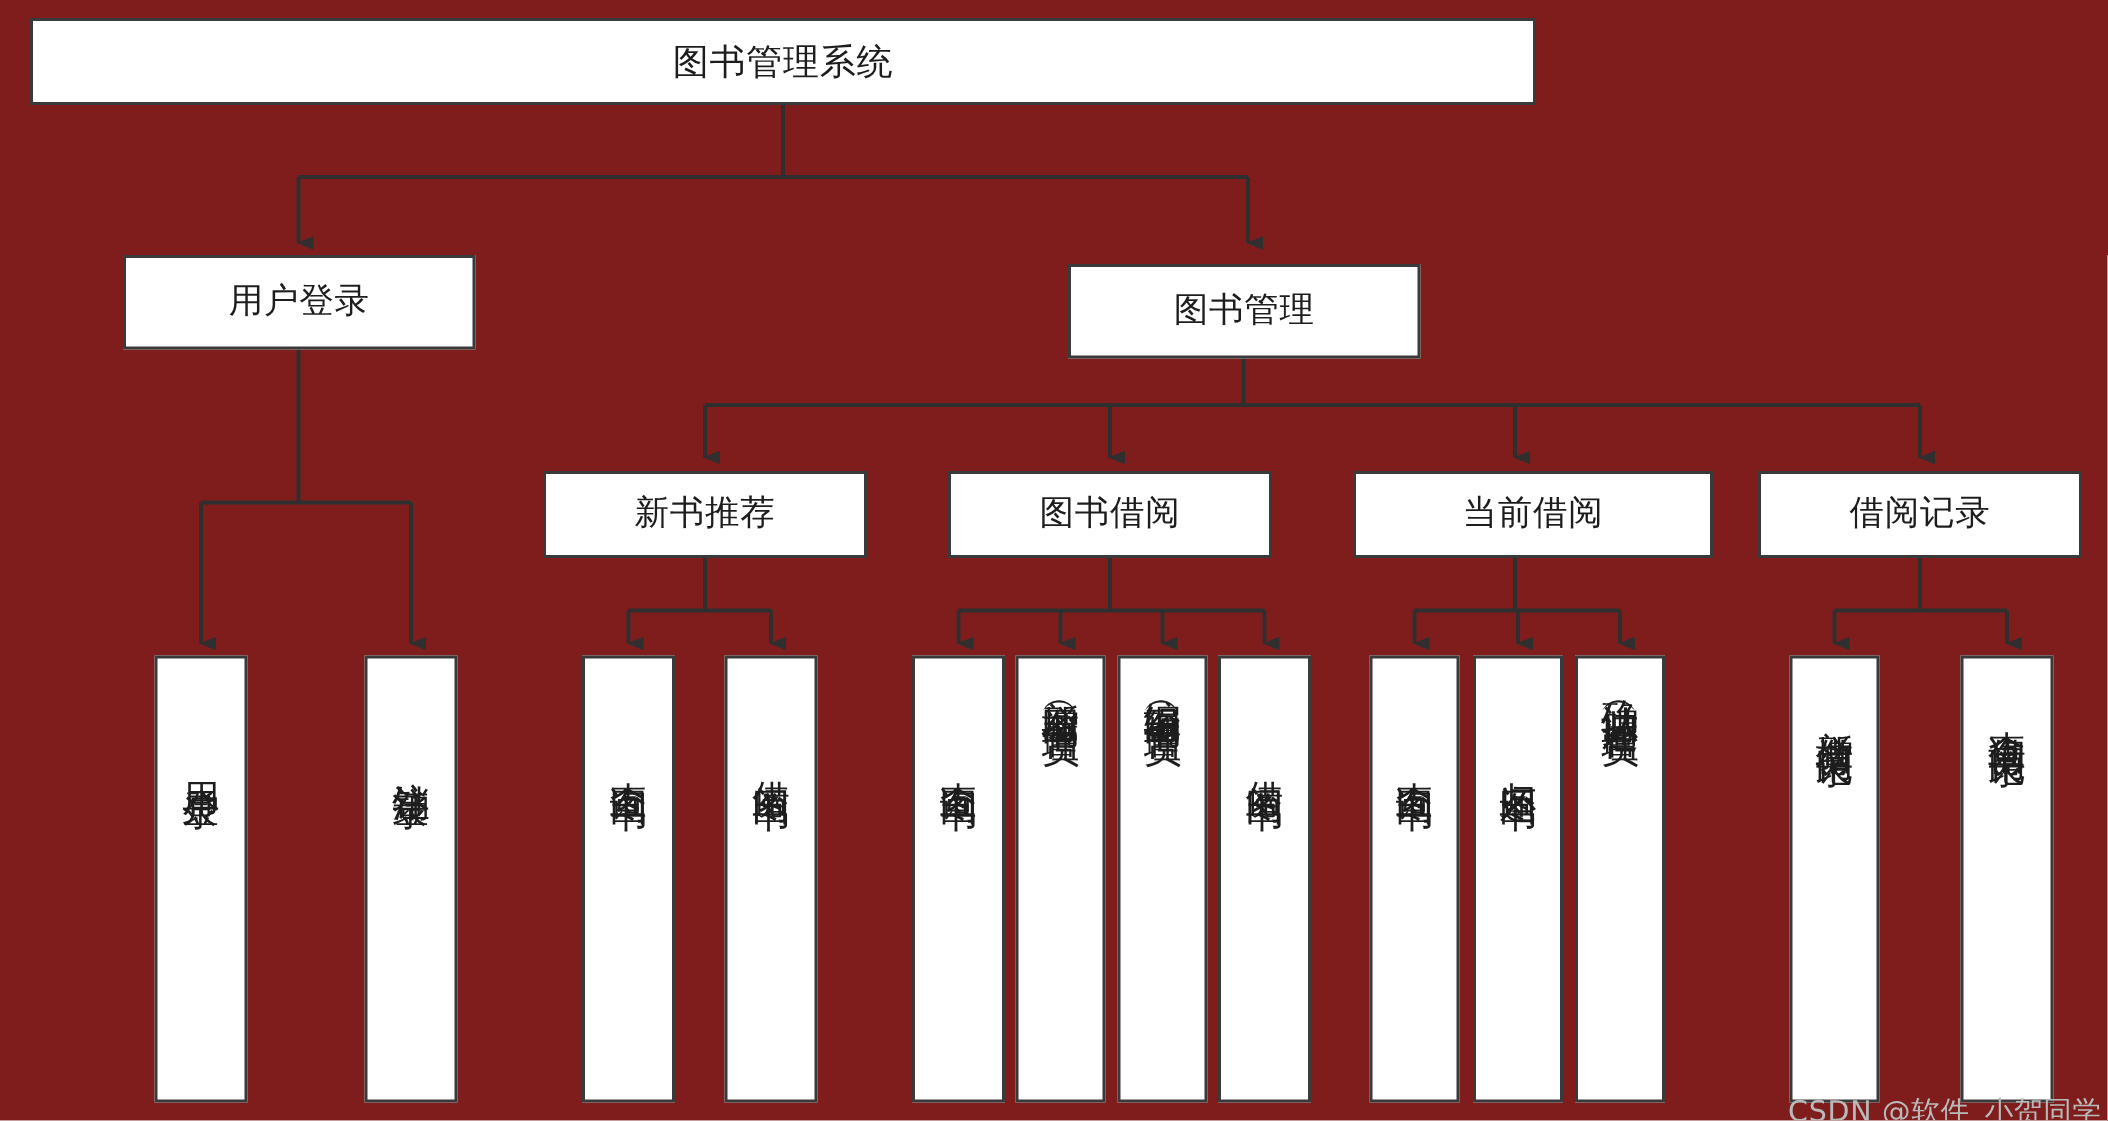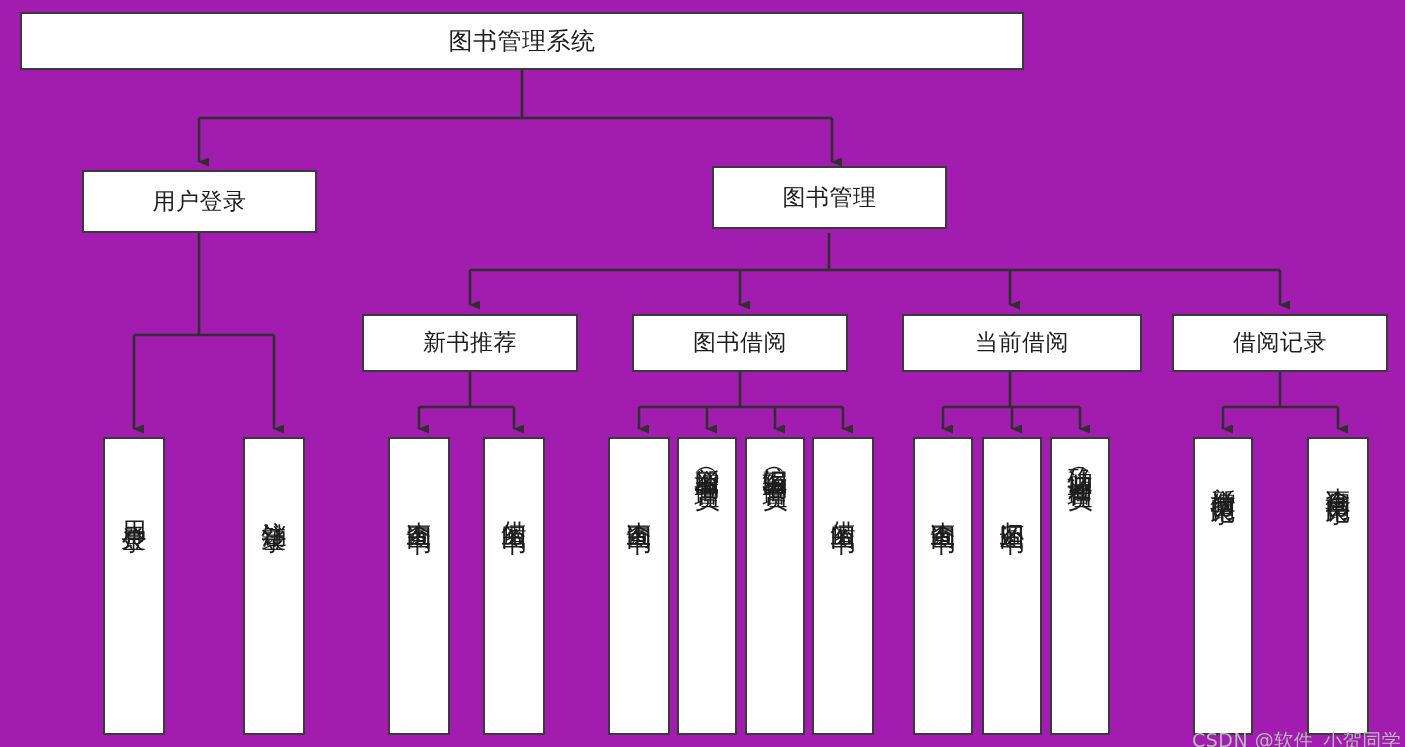--- a/index.html
+++ b/index.html
@@ -8,21 +8,21 @@
     padding: 0;
     background: #ffffff;
   }
   body {
     font-family: "DejaVu Sans", "Liberation Sans", sans-serif;
   }
   #canvas {
     position: relative;
     width: 1405px;
     height: 747px;
-    background: #a21caf;
+    background: #7f1d1d;
     overflow: hidden;
   }
   svg.wires {
     position: absolute;
     left: 0;
     top: 0;
     width: 1405px;
     height: 747px;
     pointer-events: none;
   }
@@ -126,21 +126,21 @@
     </g>
   </svg>
 
   <div class="node horiz root" style="left:20px; top:12px; width:1004px; height:58px;">
     <span class="label">图书管理系统</span>
   </div>
 
   <div class="node horiz" style="left:82px; top:170px; width:235px; height:63px;">
     <span class="label">用户登录</span>
   </div>
-  <div class="node horiz" style="left:712px; top:166px; width:235px; height:63px;">
+  <div class="node horiz" style="left:712px; top:176px; width:235px; height:63px;">
     <span class="label">图书管理</span>
   </div>
 
   <div class="node horiz" style="left:632px; top:314px; width:216px; height:58px;">
     <span class="label">图书借阅</span>
   </div>
   <div class="node horiz" style="left:362px; top:314px; width:216px; height:58px;">
     <span class="label">新书推荐</span>
   </div>
   <div class="node horiz" style="left:902px; top:314px; width:240px; height:58px;">

